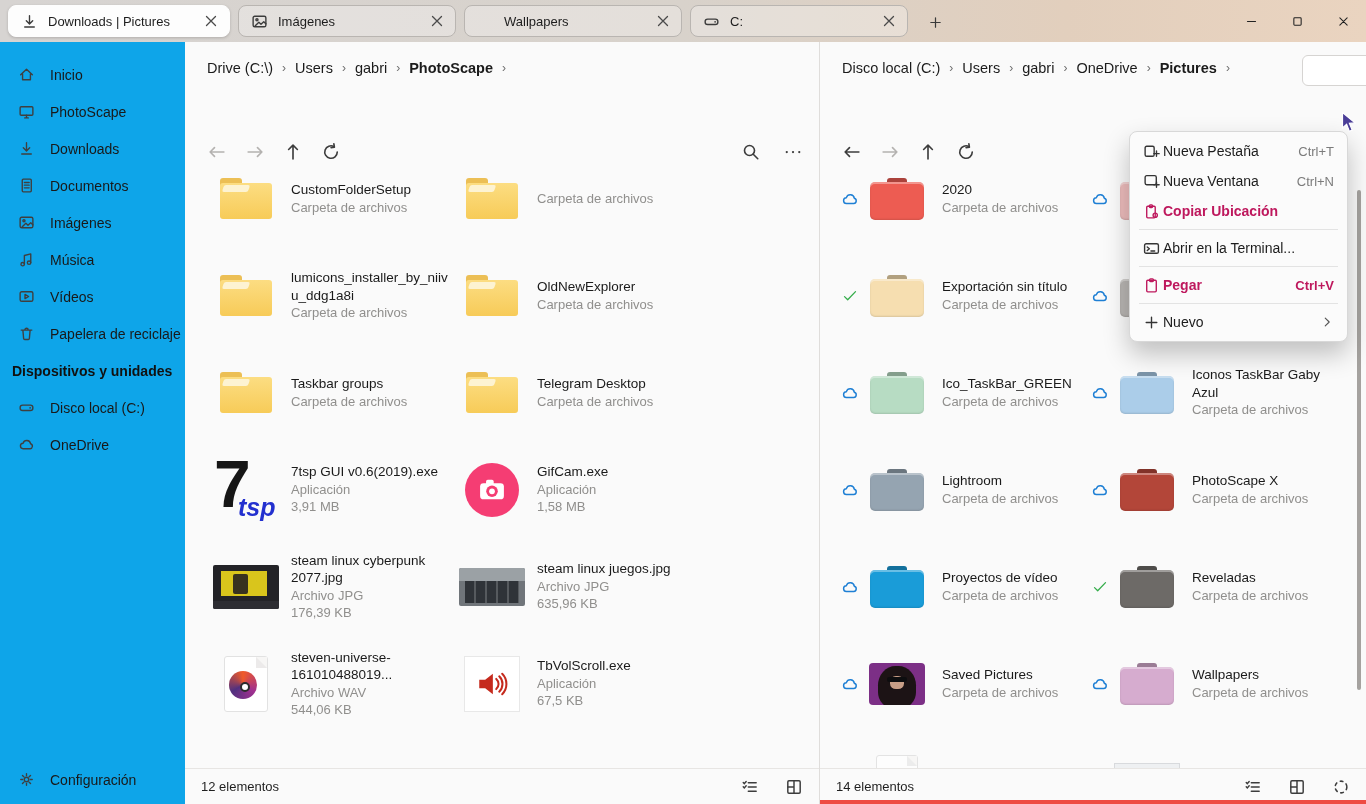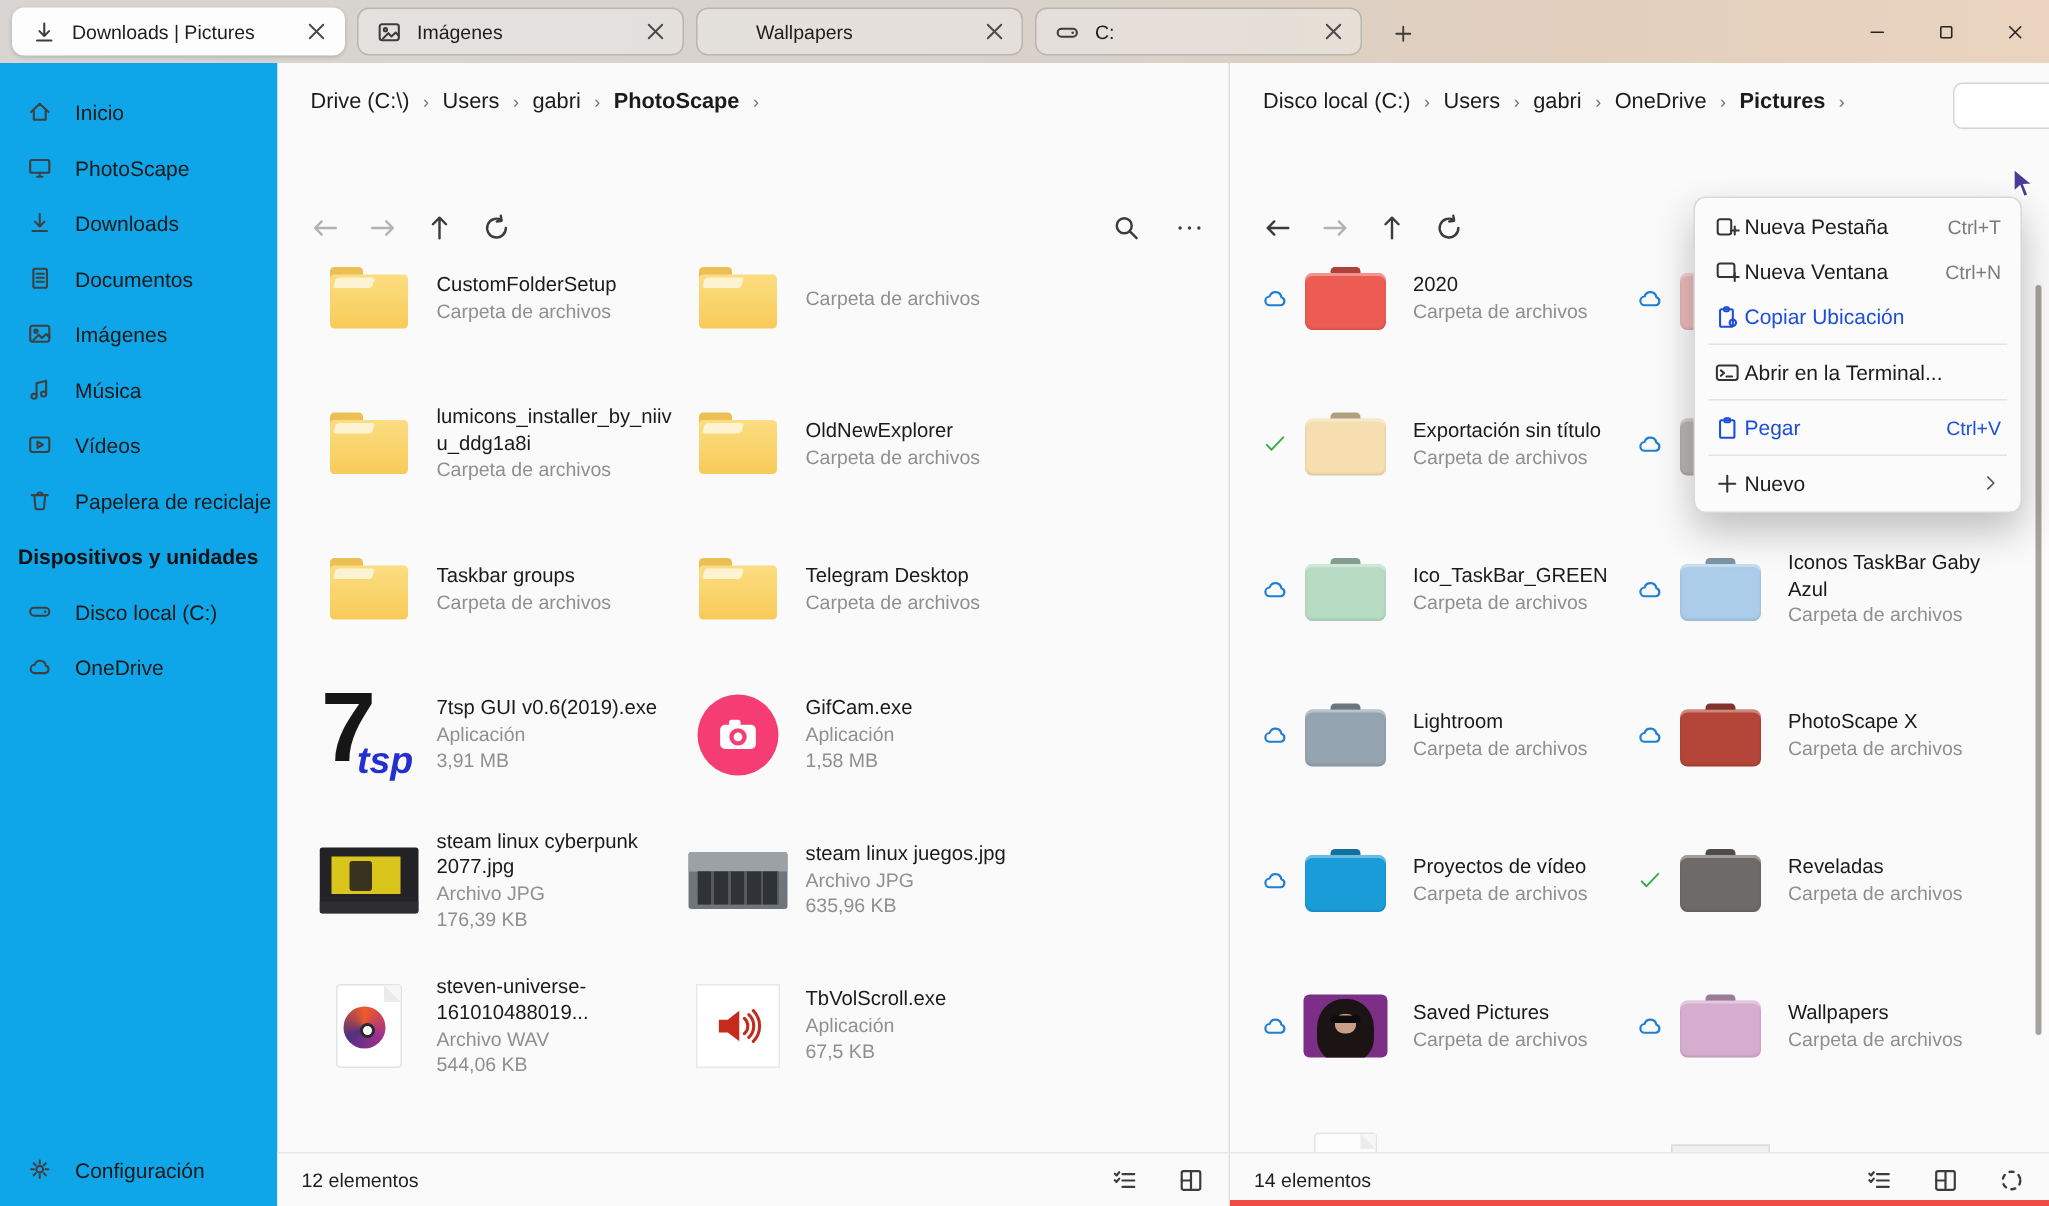--- a/index.html
+++ b/index.html
@@ -99,21 +99,21 @@
   .png{width:66px;height:34px;background:#eef0f2;border:1px solid #d8dadd;position:relative;}
   
   .ctxmenu{position:absolute;left:1129px;top:131px;width:219px;z-index:40;background:#fbfbfb;
     border:1px solid #d8d8d8;border-radius:8px;box-shadow:0 12px 26px rgba(0,0,0,.24);
     padding:4px 0;box-sizing:border-box;}
   .mi{display:flex;align-items:center;gap:3px;height:30px;padding:0 13px;font-size:14px;color:#1c1c1c;}
   .mi .miicon{width:17px;height:17px;flex:none;color:#343434;}
   .mi .milabel{flex:1;white-space:nowrap;}
   .mi .misc{color:#7b7b7b;font-size:13px;}
   .mi .michev{width:14px;height:14px;color:#555;}
-  .mi.disabled,.mi.disabled .miicon,.mi.disabled .misc{color:#1d4ed8;}
+  .mi.disabled,.mi.disabled .miicon,.mi.disabled .misc{color:#be185d;font-weight:bold;}
   .midiv{height:1px;background:#e3e3e3;margin:3px 9px;}
   
   .searchbox{position:absolute;left:1302px;top:55px;width:70px;height:31px;background:#fff;
     border:1px solid #d6d4d2;border-radius:6px;z-index:8;box-sizing:border-box;}
   .vscroll{position:absolute;left:1357px;top:190px;width:4px;height:500px;background:#a5a29f;border-radius:2px;z-index:30;}
   .cursor{position:absolute;left:1341px;top:111px;z-index:60;}
 </style>
 </head>
 <body>
 

